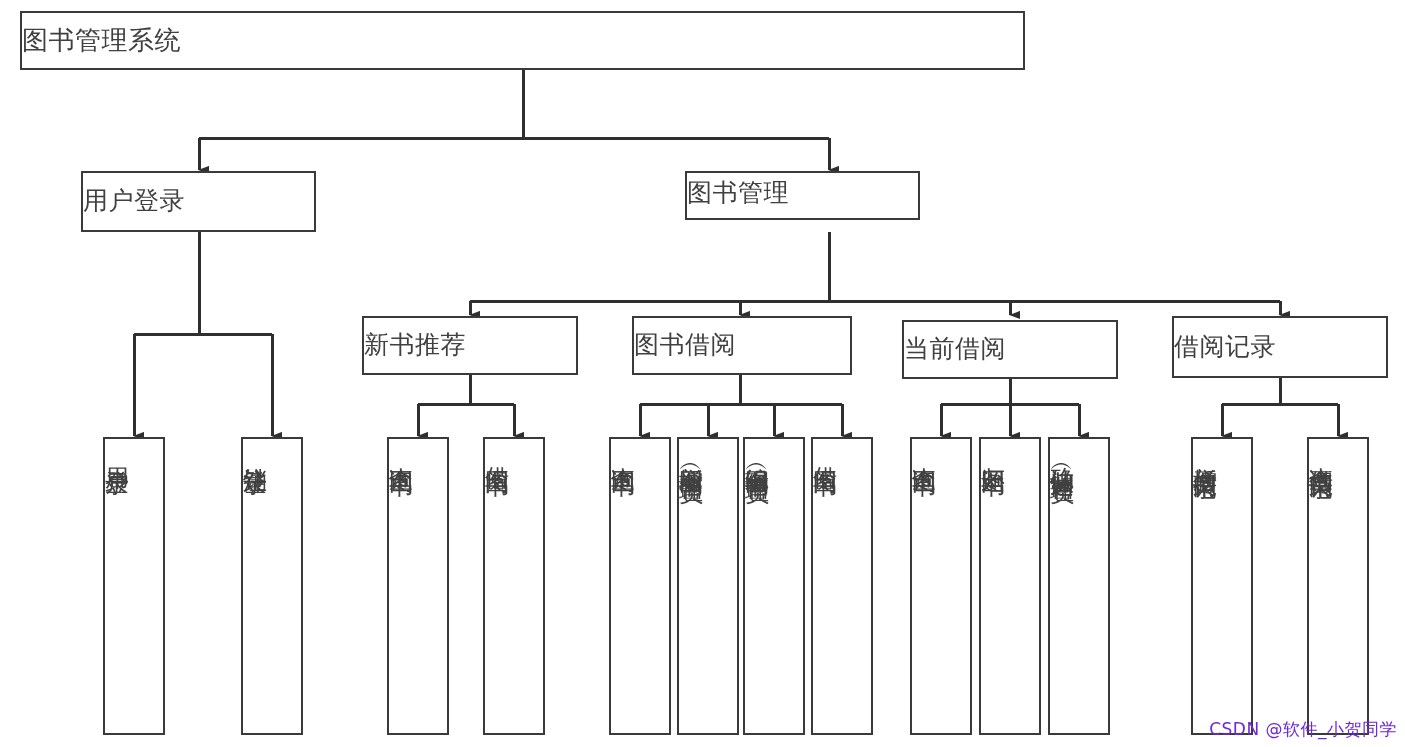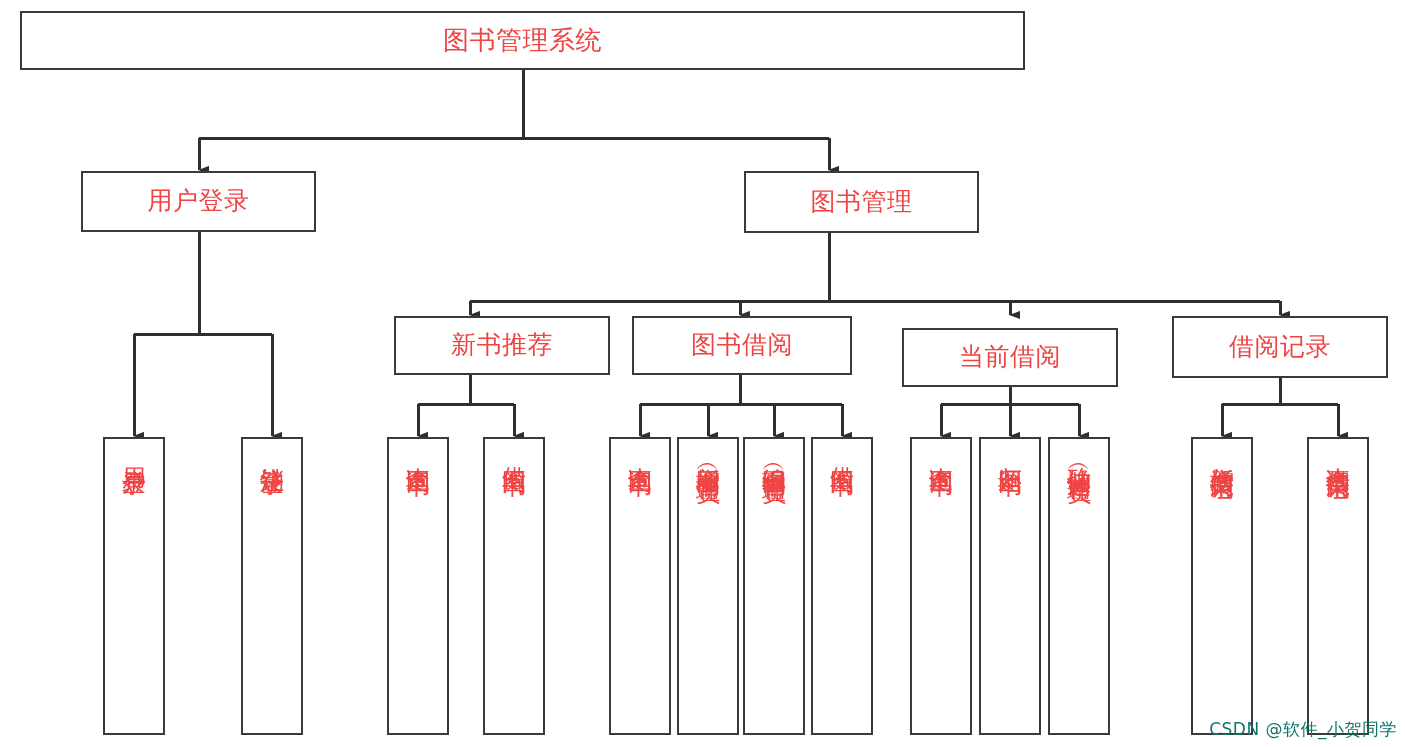--- a/index.html
+++ b/index.html
@@ -26,22 +26,21 @@
     height: 747px;
     pointer-events: none;
   }
   .node {
     position: absolute;
     box-sizing: border-box;
     background: #ffffff;
     border: 2px solid #3a3a3a;
     display: flex;
     align-items: center;
-    justify-content: center;
-    color: #ef4444;
+    color: #404040;
   }
   .node .label {
     display: block;
     text-align: center;
     line-height: 1.06;
     letter-spacing: 0.5px;
   }
   
   .node.h .label {
     font-size: 25px;
@@ -59,21 +58,21 @@
     font-size: 24px;
     line-height: 1.0;
     letter-spacing: 2px;
     white-space: nowrap;
   }
   #watermark {
     position: absolute;
     right: 8px;
     bottom: 6px;
     font-size: 17px;
-    color: #0f766e;
+    color: #6d28d9;
     font-family: "DejaVu Sans", "Liberation Sans", sans-serif;
     white-space: nowrap;
     letter-spacing: 0.5px;
   }
 </style>
 </head>
 <body>
 
 <div id="diagram-root">
 
@@ -128,31 +127,31 @@
     </g>
   </svg>
 
   <div class="node h root" style="left:20px; top:11px; width:1005px; height:59px;">
     <span class="label">图书管理系统</span>
   </div>
 
   <div class="node h" style="left:81px; top:171px; width:235px; height:61px;">
     <span class="label">用户登录</span>
   </div>
-  <div class="node h" style="left:744px; top:171px; width:235px; height:62px;">
+  <div class="node h" style="left:685px; top:171px; width:235px; height:49px;font-family:Liberation Mono, monospace;">
     <span class="label">图书管理</span>
   </div>
 
-  <div class="node h" style="left:362px; top:316px; width:216px; height:59px;margin-left:32px;">
+  <div class="node h" style="left:362px; top:316px; width:216px; height:59px;">
     <span class="label">新书推荐</span>
   </div>
   <div class="node h" style="left:632px; top:316px; width:220px; height:59px;">
     <span class="label">图书借阅</span>
   </div>
-  <div class="node h" style="left:902px; top:328px; width:216px; height:59px;">
+  <div class="node h" style="left:902px; top:320px; width:216px; height:59px;">
     <span class="label">当前借阅</span>
   </div>
   <div class="node h" style="left:1172px; top:316px; width:216px; height:62px;">
     <span class="label">借阅记录</span>
   </div>
 
   <div class="node v" style="left:103px; top:437px; width:62px; height:298px;">
     <span class="label">用户登录</span>
   </div>
   <div class="node v" style="left:241px; top:437px; width:62px; height:298px;">

